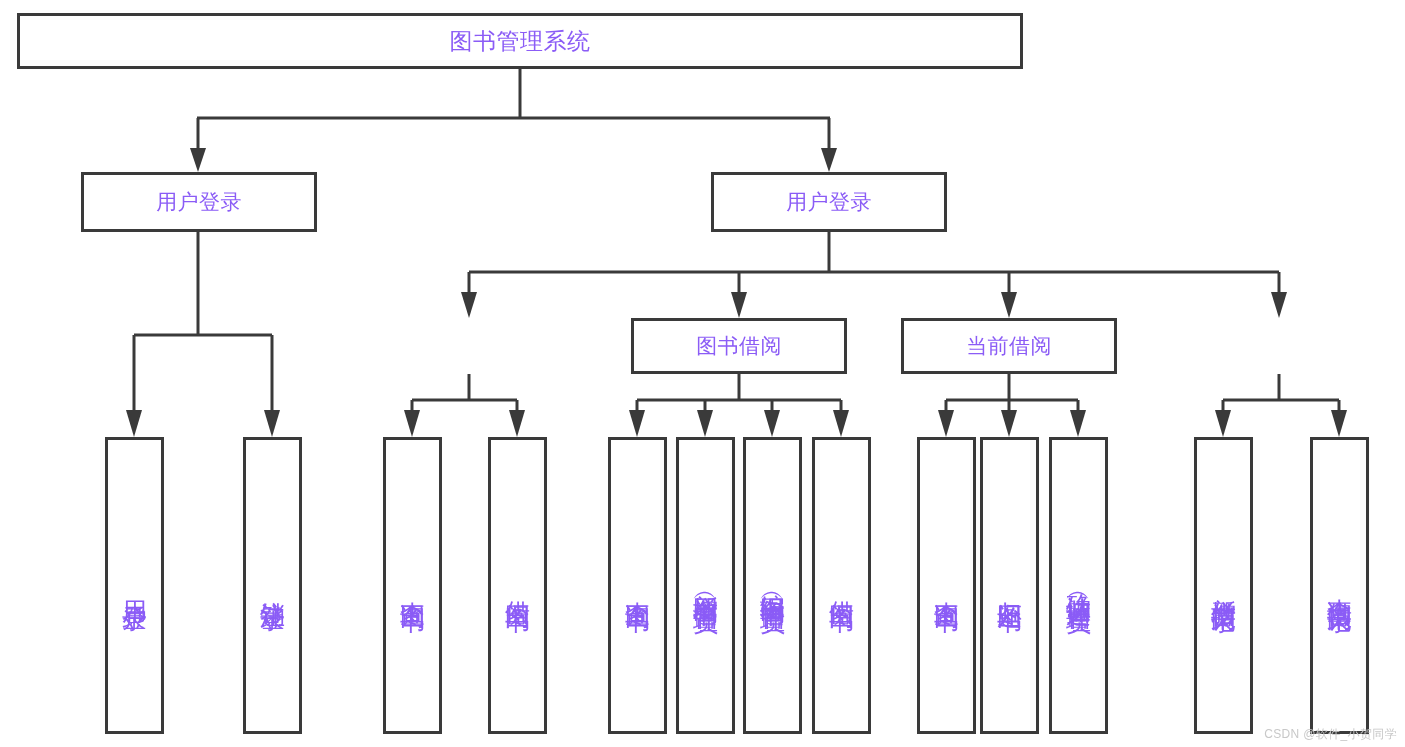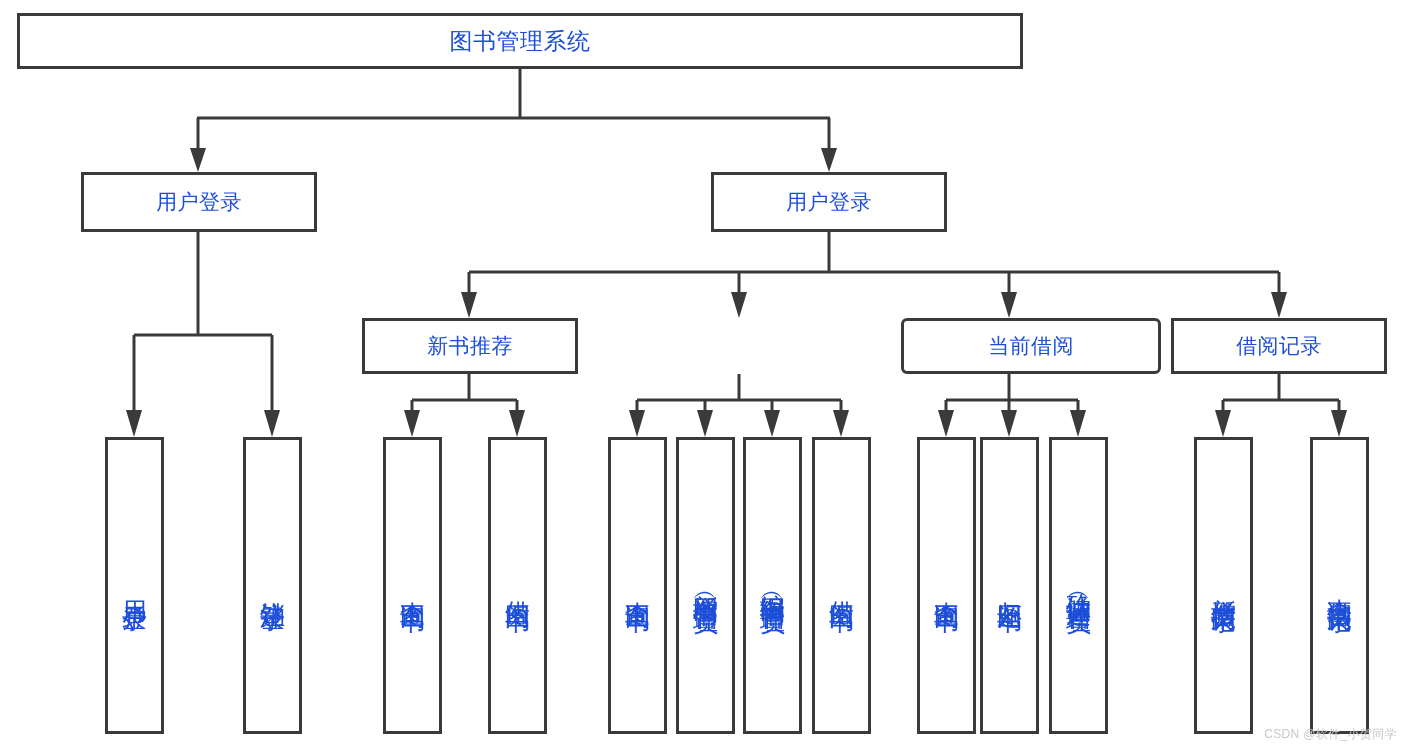--- a/index.html
+++ b/index.html
@@ -39,21 +39,21 @@
   }
   
   .node {
     position: absolute;
     box-sizing: border-box;
     background: #ffffff;
     border: 3px solid #3a3a3a;
     display: flex;
     align-items: center;
     justify-content: center;
-    color: #1d4ed8;
+    color: #8b5cf6;
     z-index: 2;
   }
   .node-label {
     display: block;
     white-space: nowrap;
     letter-spacing: 0.02em;
   }
   
   .node.root {
     left: 17px;
@@ -178,28 +178,25 @@
     <span class="node-label">图书管理系统</span>
   </div>
 
   <div class="node branch l2" style="left:81px; width:236px;">
     <span class="node-label">用户登录</span>
   </div>
   <div class="node branch l2" style="left:711px; width:236px;">
     <span class="node-label">用户登录</span>
   </div>
 
-  <div class="node branch l3" style="left:362px; width:216px;">
-    <span class="node-label">新书推荐</span>
-  </div>
-  <div class="node branch l3" style="left:901px; width:260px;border-radius:6px;">
+  <div class="node branch l3" style="left:631px; width:216px;">
+    <span class="node-label">图书借阅</span>
+  </div>
+  <div class="node branch l3" style="left:901px; width:216px;">
     <span class="node-label">当前借阅</span>
-  </div>
-  <div class="node branch l3" style="left:1171px; width:216px;">
-    <span class="node-label">借阅记录</span>
   </div>
 
   <div class="node leaf" style="left:105px; width:59px;">
     <span class="node-label">用户登录</span>
   </div>
   <div class="node leaf" style="left:243px; width:59px;">
     <span class="node-label">注销登录</span>
   </div>
 
   <div class="node leaf" style="left:383px; width:59px;">

